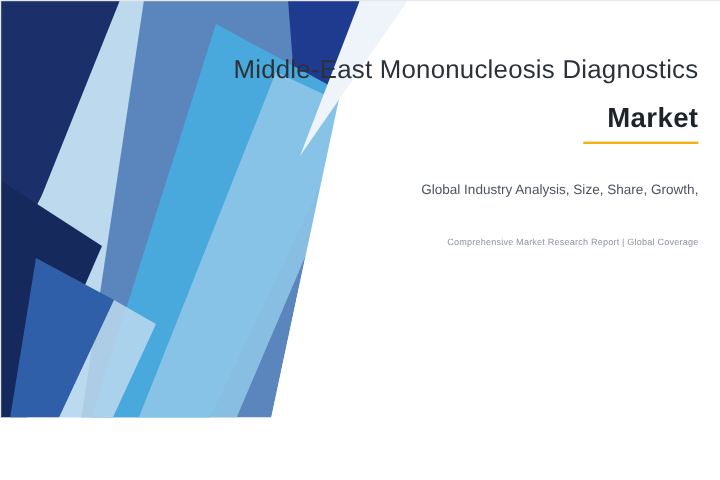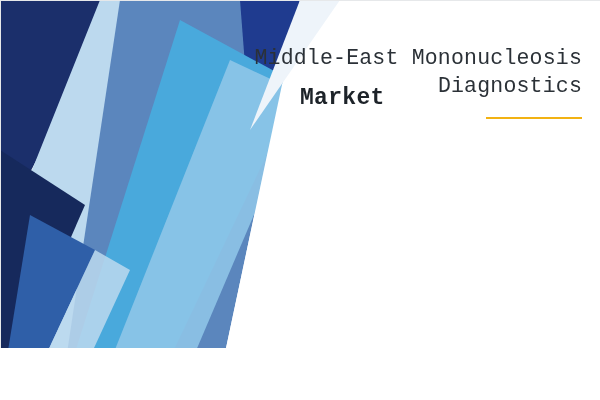--- a/index.html
+++ b/index.html
@@ -6,21 +6,21 @@
     margin: 0;
     padding: 0;
     background: #ffffff;
   }
   .page {
     position: relative;
     width: 600px;
     height: 348px;
     overflow: hidden;
     background: #ffffff;
-    font-family: Liberation Mono, monospace;
+    font-family: Liberation Sans, sans-serif;
   }
   .art {
     position: absolute;
     left: 0;
     top: 0;
     width: 600px;
     height: 400px;
   }
   .content {
     position: absolute;
@@ -38,21 +38,21 @@
     font-size: 21.5px;
     color: #2b3137;
     letter-spacing: 0.2px;
     line-height: 28px;
   }
   .market-wrap {
     position: absolute;
     left: 300px;
     top: 85px;
     width: 282px;
-    text-align: left;
+    text-align: right;
   }
   .market {
     font-size: 23px;
     font-weight: bold;
     color: #1d2329;
     letter-spacing: 0.3px;
   }
   .market-rule {
     margin-top: 6px;
     margin-left: auto;
@@ -112,18 +112,20 @@
 
   <div class="content">
     <div class="title">Middle-East Mononucleosis Diagnostics</div>
 
     <div class="market-wrap">
       <div class="market">Market</div>
       <div class="market-rule"></div>
     </div>
 
     <div class="subtitle">
+      <div>Global Industry Analysis, Size, Share, Growth,</div>
     </div>
 
+    <div class="caption">Comprehensive Market Research Report | Global Coverage</div>
   </div>
 
   <div class="border"></div>
 </div>
 
 </body></html>

